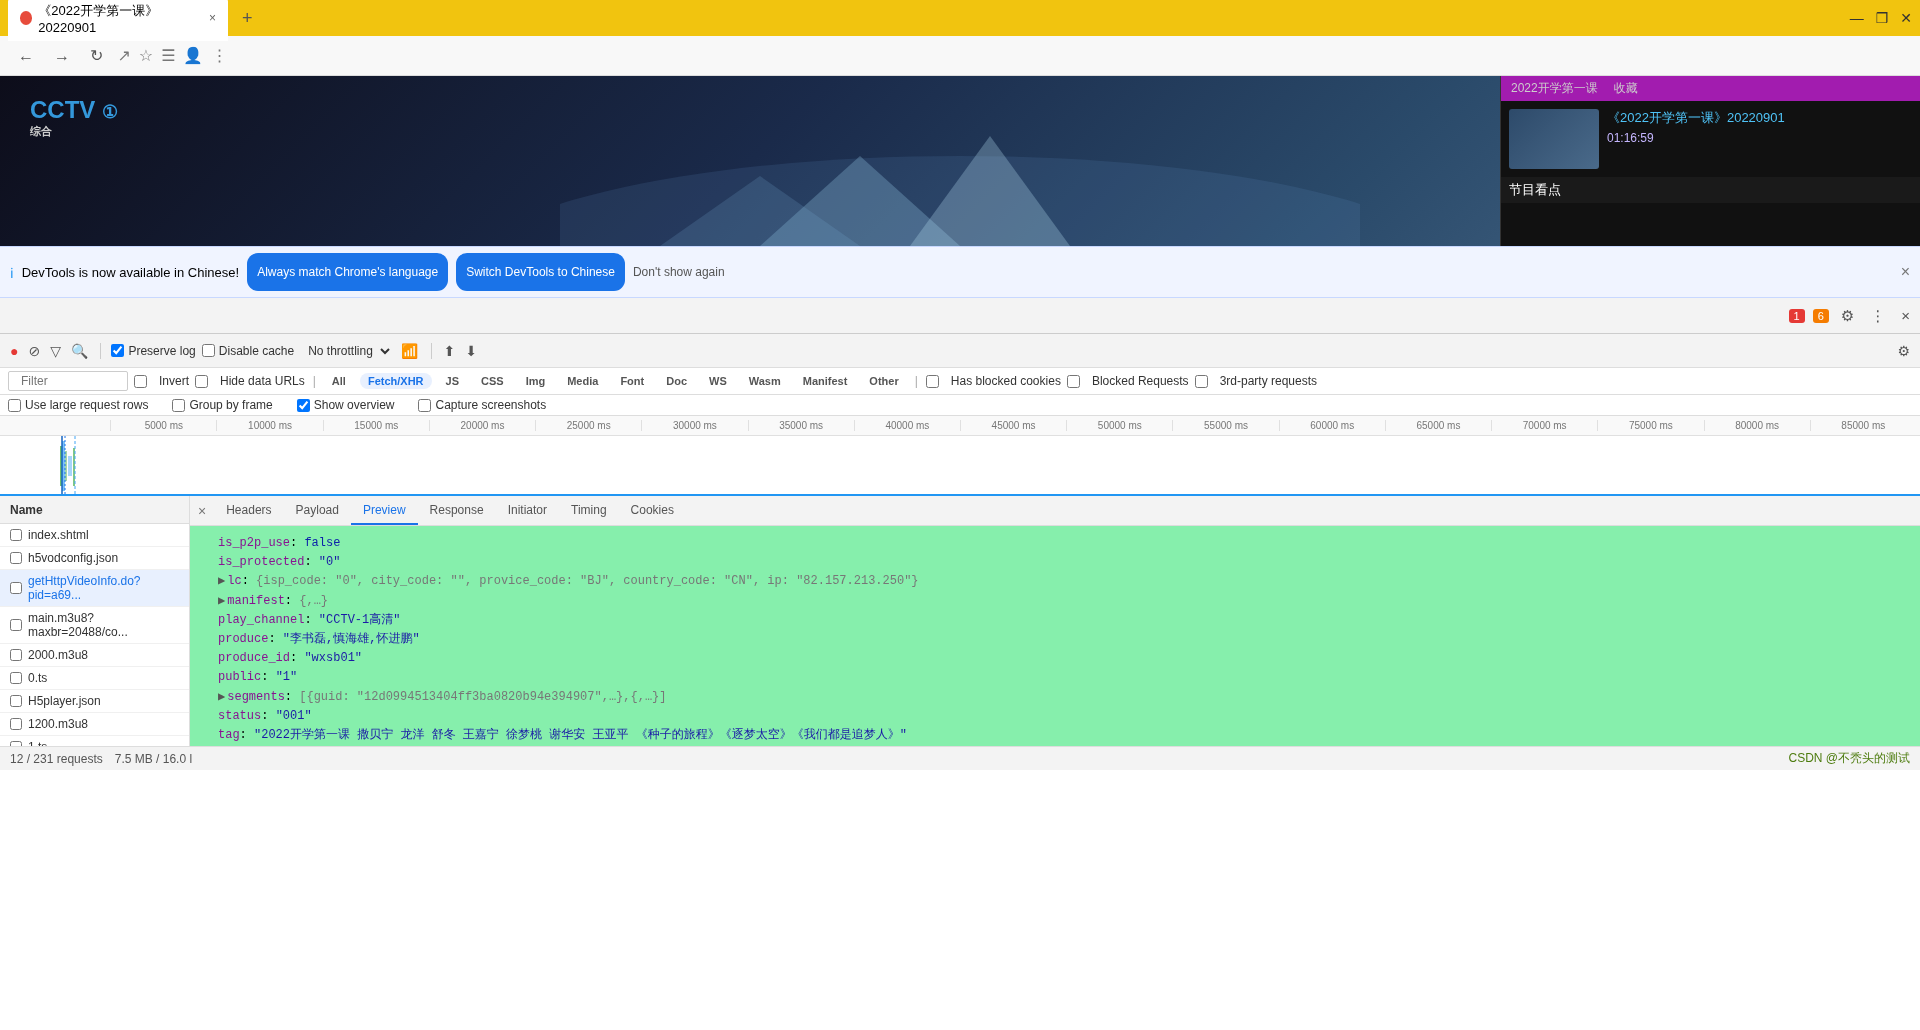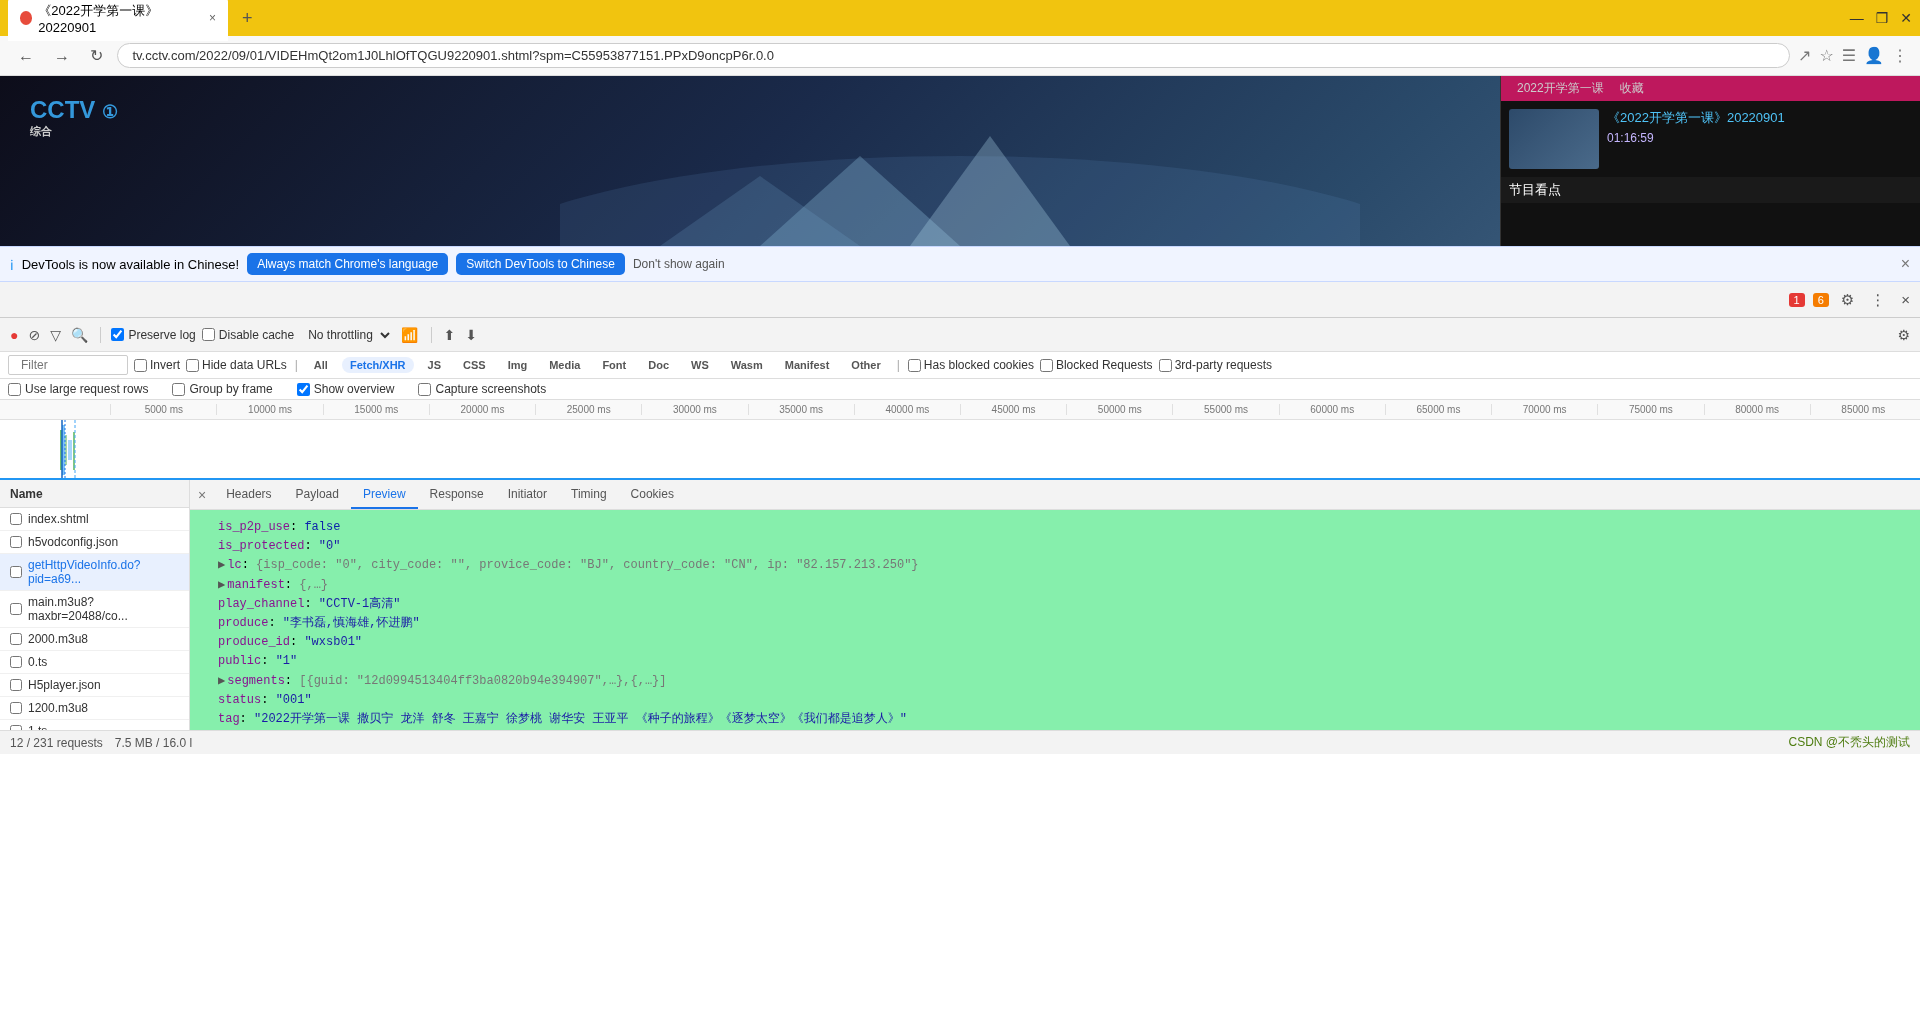--- a/index.html
+++ b/index.html
@@ -88,22 +88,22 @@
       display: flex;
       align-items: center;
       gap: 8px;
       font-size: 13px;
     }
     .notif-icon { color: #2196F3; font-size: 14px; }
     .notif-btn {
       background: #1a73e8;
       color: #fff;
       border: none;
-      border-radius: 5px;
-      padding: 4px 10px;
+      border-radius: 11px;
+      padding: 12px 10px;
       font-size: 12px;
       cursor: pointer;
     }
     .notif-dismiss { background: none; border: none; color: #555; font-size: 12px; cursor: pointer; text-decoration: none; }
     .notif-close { margin-left: auto; background: none; border: none; font-size: 16px; cursor: pointer; color: #777; }
 
     
     .devtools-tabs {
       background: #f3f3f3;
       border-bottom: 1px solid #ccc;
@@ -174,21 +174,21 @@
       padding: 2px 8px;
       border-radius: 10px;
       border: none;
       background: #e8f0fe;
       color: #1a73e8;
       font-size: 11px;
       cursor: pointer;
       font-weight: bold;
     }
     .filter-chip.inactive { background: none; color: #555; }
-    .filter-checkbox { display: flex; align-items: center; gap: 3px; font-size: 12px; color: #333; }
+    .filter-checkbox { display: flex; align-items: center; gap: 12px; font-size: 12px; color: #333; }
 
     
     .network-options {
       background: #fff;
       border-bottom: 1px solid #ddd;
       display: flex;
       align-items: center;
       padding: 3px 8px;
       gap: 24px;
       font-size: 12px;
@@ -331,22 +331,22 @@
       position: absolute;
       right: 0; top: 0;
       width: 420px;
       height: 170px;
       background: #111;
       display: flex;
       flex-direction: column;
       border-left: 1px solid #333;
     }
     .sidebar-header {
-      background: #be185d;
-      padding: 4px 16px;
+      background: #a21caf;
+      padding: 4px 10px;
       color: #ccc;
       font-size: 12px;
       display: flex;
       gap: 16px;
     }
     .sidebar-video-row {
       display: flex;
       gap: 8px;
       padding: 8px;
     }
@@ -376,21 +376,20 @@
     <button class="win-btn">—</button>
     <button class="win-btn">❒</button>
     <button class="win-btn">✕</button>
   </div>
 </div>
 
 <div class="browser-addressbar">
   <button class="nav-btn">←</button>
   <button class="nav-btn">→</button>
   <button class="nav-btn">↻</button>
-  <input class="address-box" type="text" value="tv.cctv.com/2022/09/01/VIDEHmQt2om1J0LhlOfTQGU9220901.shtml?spm=C55953877151.PPxD9oncpP6r.0.0" style="">
   <div class="addr-icons">
     <span class="addr-icon">↗</span>
     <span class="addr-icon">☆</span>
     <span class="addr-icon">☰</span>
     <span class="addr-icon">👤</span>
     <span class="addr-icon">⋮</span>
   </div>
 </div>
 
 <div class="page-content">

